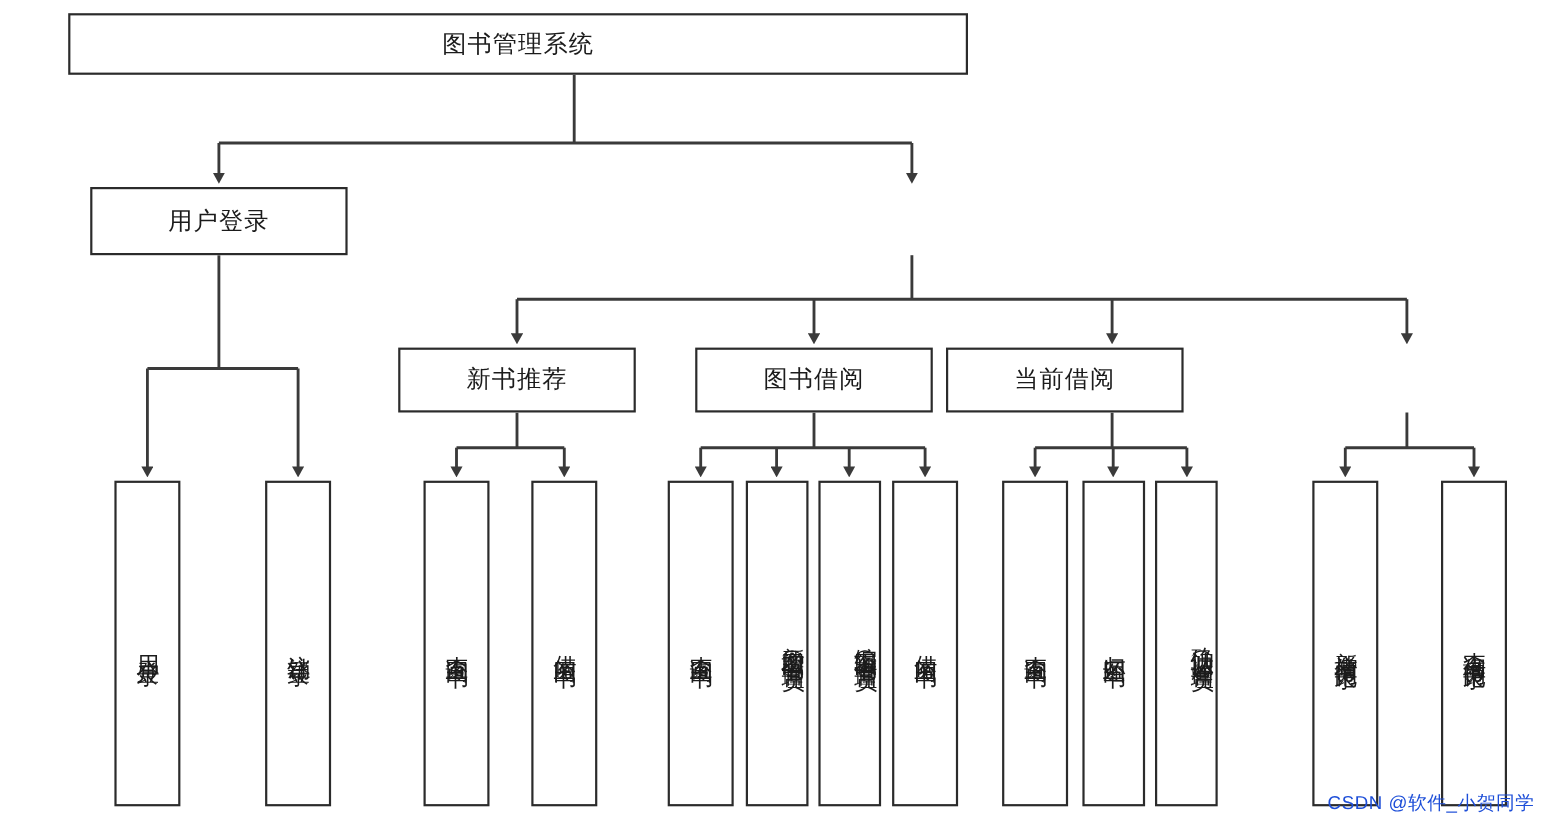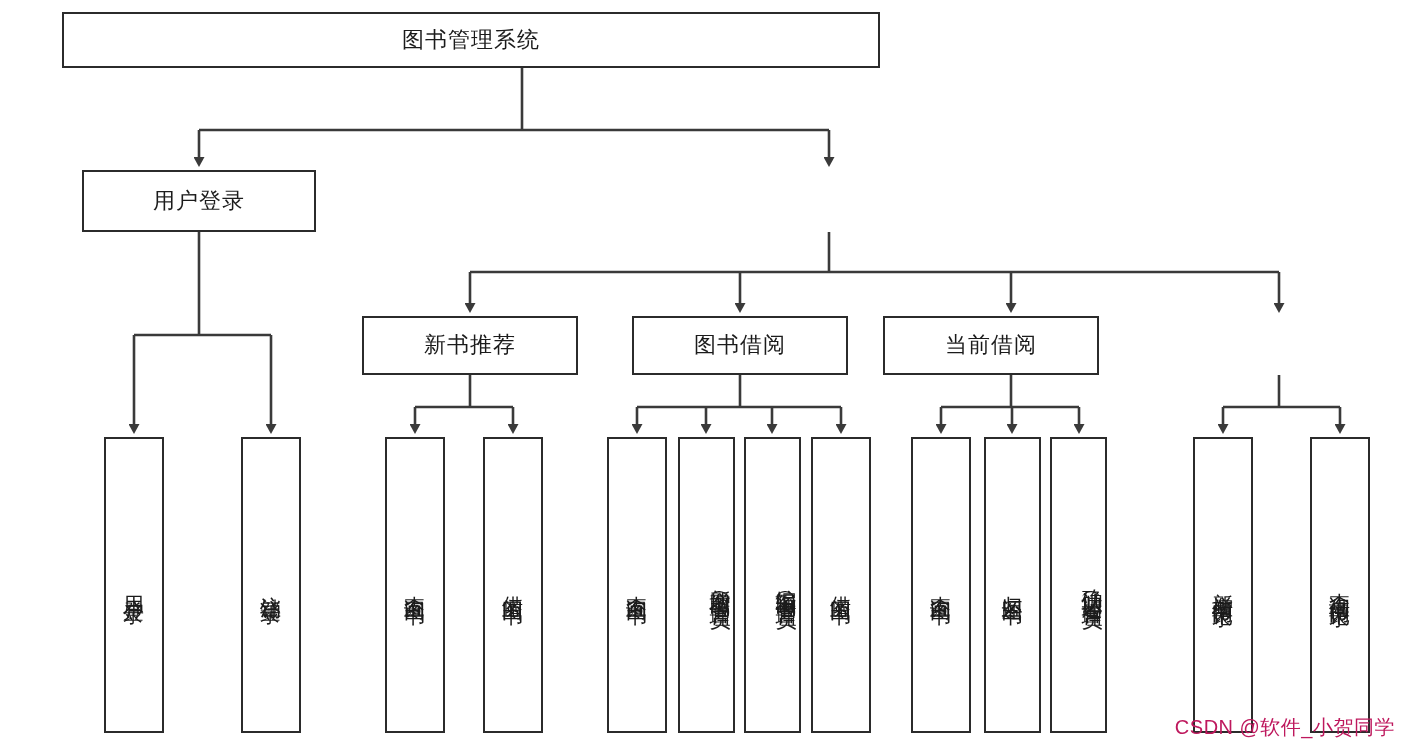--- a/index.html
+++ b/index.html
@@ -54,22 +54,22 @@
     white-space: nowrap;
     overflow: hidden;
   }
   .node.v.tall {
     align-items: flex-start;
   }
   #watermark {
     position: absolute;
     right: 10px;
     bottom: 6px;
-    font-size: 20px;
-    color: #be185d;
+    font-size: 17px;
+    color: #1d4ed8;
     letter-spacing: 0.5px;
     z-index: 5;
     white-space: nowrap;
     pointer-events: none;
     text-align: right;
   }
 </style>
 </head>
 <body>
 
@@ -127,21 +127,21 @@
       <path d="M1340,407 L1340,425" marker-end="url(#arrow)"></path>
     </g>
   </svg>
 
   <div class="node h" id="n-root" style="left: 20px; top: 12px; width: 818px; height: 56px; margin-left: 42px;">图书管理系统</div>
 
   <div class="node h" id="n-l2-0" style="left: 82px; top: 170px; width: 234px; height: 62px;">用户登录</div>
 
   <div class="node h" id="n-l3-1" style="left: 632px; top: 316px; width: 216px; height: 59px;">图书借阅</div>
   <div class="node h" id="n-l3-0" style="left: 362px; top: 316px; width: 216px; height: 59px;">新书推荐</div>
-  <div class="node h" id="n-l3-2" style="left: 883px; top: 316px; width: 216px; height: 59px;">当前借阅</div>
+  <div class="node h" id="n-l3-2" style="left: 860px; top: 316px; width: 216px; height: 59px;">当前借阅</div>
 
   <div class="node v" id="n-lf-0" style="left: 104px; top: 437px; width: 60px; height: 296px;">用户登录</div>
   <div class="node v" id="n-lf-1" style="left: 241px; top: 437px; width: 60px; height: 296px;">注销登录</div>
   <div class="node v" id="n-lf-2" style="left: 385px; top: 437px; width: 60px; height: 296px;">查询图书</div>
   <div class="node v" id="n-lf-3" style="left: 483px; top: 437px; width: 60px; height: 296px;">借阅图书</div>
   <div class="node v" id="n-lf-4" style="left: 607px; top: 437px; width: 60px; height: 296px;">查询图书</div>
   <div class="node v tall" id="n-lf-5" style="left: 678px; top: 437px; width: 57px; height: 296px;">新增图书（管理员）</div>
   <div class="node v tall" id="n-lf-6" style="left: 744px; top: 437px; width: 57px; height: 296px;">编辑图书（管理员）</div>
   <div class="node v" id="n-lf-7" style="left: 811px; top: 437px; width: 60px; height: 296px;">借阅图书</div>
   <div class="node v" id="n-lf-8" style="left: 911px; top: 437px; width: 60px; height: 296px;">查询图书</div>

